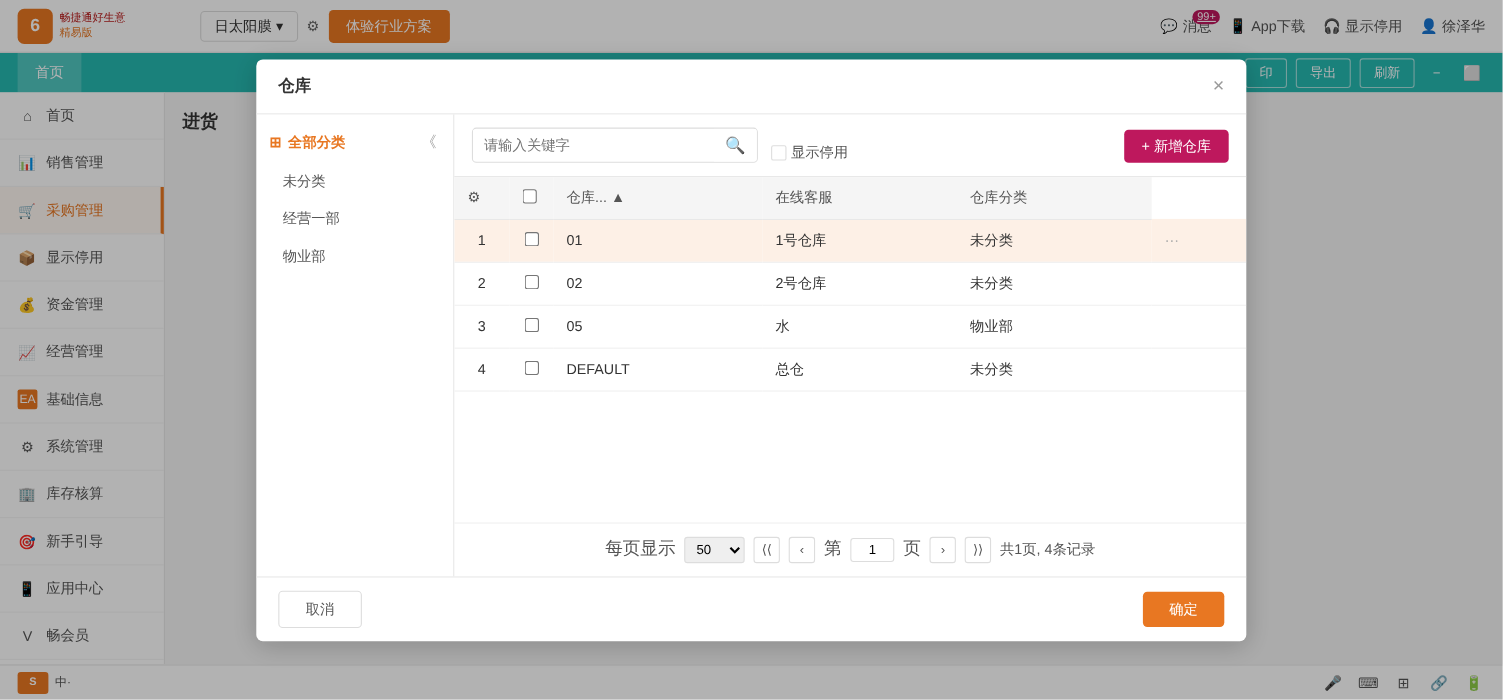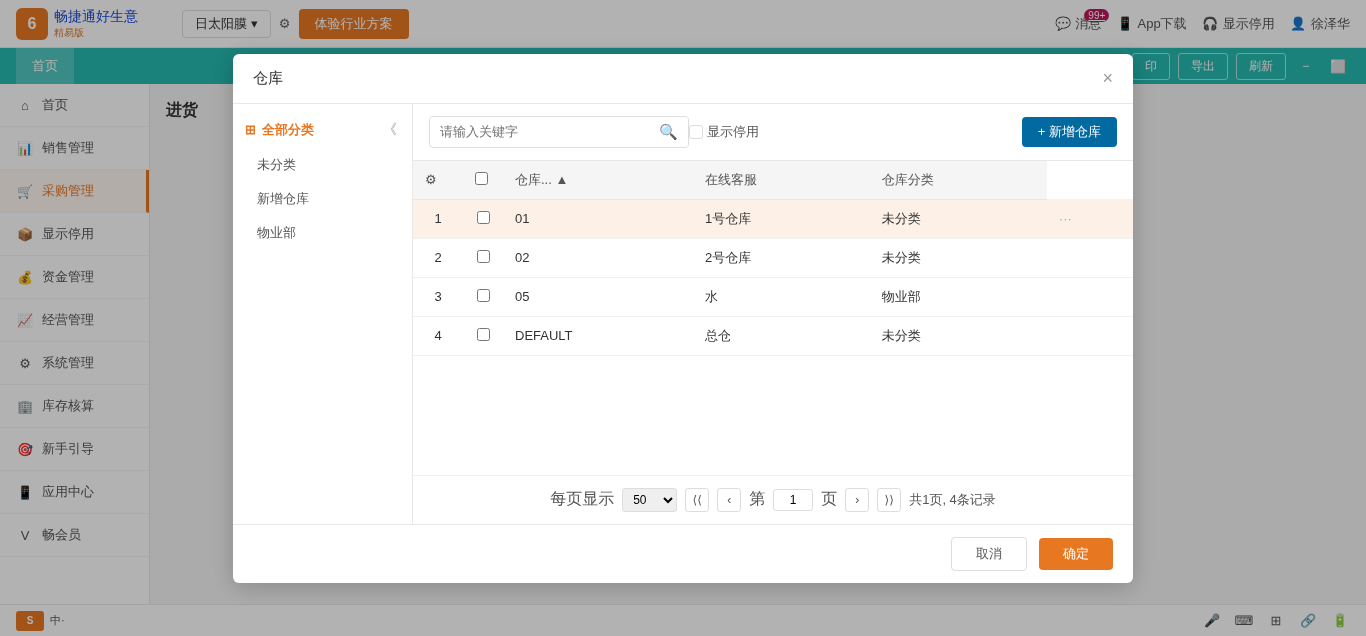--- a/index.html
+++ b/index.html
@@ -22,21 +22,21 @@
       align-items: center;
       gap: 6px;
     }
     .logo-icon {
       width: 32px; height: 32px;
       background: #e87722;
       border-radius: 6px;
       display: flex; align-items: center; justify-content: center;
       color: #fff; font-weight: bold; font-size: 16px;
     }
-    .logo-text { font-size: 14px; color: #1d4ed8; line-height: 1.3; }
+    .logo-text { font-size: 10px; color: #b91c1c; line-height: 1.3; }
     .logo-sub { font-size: 10px; color: #e87722; }
     .store-selector {
       display: flex; align-items: center; gap: 4px;
       padding: 4px 12px; border: 1px solid #ddd; border-radius: 4px;
       color: #333; cursor: pointer; margin-left: 16px;
       background: #fff;
     }
     .header-actions {
       margin-left: auto;
       display: flex; align-items: center; gap: 16px;
@@ -127,21 +127,21 @@
       width: 900px;
       max-width: 95%;
       box-shadow: 0 4px 24px rgba(0,0,0,0.2);
       overflow: hidden;
     }
     .modal-header {
       display: flex; align-items: center; justify-content: space-between;
       padding: 14px 20px;
       border-bottom: 1px solid #e8e8e8;
     }
-    .modal-title { font-size: 15px; font-weight: normal; color: #333; }
+    .modal-title { font-size: 15px; font-weight: bold; color: #333; }
     .modal-close { cursor: pointer; color: #999; font-size: 18px; }
 
     .modal-body { display: flex; min-height: 420px; }
 
     
     .category-panel {
       width: 180px;
       border-right: 1px solid #e8e8e8;
       padding: 8px 0;
       flex-shrink: 0;
@@ -160,21 +160,21 @@
       display: flex; align-items: center; justify-content: center;
       color: #999; cursor: pointer; font-size: 14px;
     }
     .category-item {
       padding: 8px 12px 8px 24px; cursor: pointer; color: #555; font-size: 13px;
     }
 
     
     .table-panel { flex: 1; display: flex; flex-direction: column; }
     .table-toolbar {
-      display: flex; align-items: center; 
+      display: flex; align-items: flex-end; gap: 12px;
       padding: 12px 16px;
       border-bottom: 1px solid #e8e8e8;
     }
     .search-box {
       display: flex; align-items: center;
       border: 1px solid #ddd; border-radius: 4px; overflow: hidden;
       flex: 1; max-width: 260px;
     }
     .search-input {
       border: none; outline: none; padding: 6px 10px; font-size: 13px; flex: 1;
@@ -182,21 +182,21 @@
     }
     .search-icon-btn {
       padding: 6px 10px; cursor: pointer; color: #e87722; background: #fff;
       border: none; font-size: 15px;
     }
     .show-disabled-label {
       display: flex; align-items: center; gap: 4px; color: #555; font-size: 13px; cursor: pointer;
     }
     .checkbox-plain { width: 14px; height: 14px; border: 1px solid #ddd; border-radius: 2px; }
     .btn-add-warehouse {
-      background: #0369a1; color: #fff; border: none;
+      background: #be185d; color: #fff; border: none;
       padding: 6px 16px; border-radius: 4px; cursor: pointer; font-size: 13px;
       margin-left: auto;
     }
 
     
     .data-table { width: 100%; border-collapse: collapse; font-size: 13px; }
     .data-table th {
       background: #f5f5f5; padding: 10px 12px; text-align: left;
       color: #555; font-weight: normal; border-bottom: 1px solid #e8e8e8;
     }
@@ -222,21 +222,21 @@
       background: #fff;
     }
     .pg-btn:disabled { opacity: 0.4; cursor: default; }
     .pg-input {
       width: 40px; text-align: center; border: 1px solid #ddd; border-radius: 3px; padding: 3px 4px; font-size: 12px;
     }
     .pg-info { color: #555; font-size: 13px; }
 
     
     .modal-footer {
-      display: flex; align-items: center; justify-content: flex-end;
+      display: flex; align-items: center; justify-content: space-between;
       padding: 12px 20px; gap: 12px; border-top: 1px solid #e8e8e8;
     }
     .btn-cancel {
       padding: 7px 24px; border: 1px solid #ddd; border-radius: 4px;
       cursor: pointer; color: #555; background: #fff; font-size: 13px;
     }
     .btn-confirm {
       padding: 7px 24px; border: none; border-radius: 4px;
       cursor: pointer; color: #fff; background: #e87722; font-size: 13px;
     }
@@ -328,20 +328,24 @@
       <span class="sidebar-icon">📦</span>
       <span>显示停用</span>
     </div>
     <div class="sidebar-item">
       <span class="sidebar-icon">💰</span>
       <span>资金管理</span>
     </div>
     <div class="sidebar-item">
       <span class="sidebar-icon">📈</span>
       <span>经营管理</span>
+    </div>
+    <div class="sidebar-item">
+      <span class="sidebar-icon" style="font-size:11px;background:#e87722;color:#fff;border-radius:2px;padding:1px 2px;">EA</span>
+      <span>基础信息</span>
     </div>
     <div class="sidebar-item">
       <span class="sidebar-icon">⚙</span>
       <span>系统管理</span>
     </div>
     <div class="sidebar-item">
       <span class="sidebar-icon">🏢</span>
       <span>库存核算</span>
     </div>
     <div class="sidebar-item">
@@ -378,21 +382,21 @@
           <div class="category-header-label">
             <span>⊞</span>
             <span>全部分类</span>
           </div>
           <div class="collapse-btn">《</div>
         </div>
         <div class="category-item">
           <span>未分类</span>
         </div>
         <div class="category-item">
-          <span>新增仓库</span>
+          <span>经营一部</span>
         </div>
         <div class="category-item">
           <span>物业部</span>
         </div>
       </div>
 
       <div class="table-panel">
 
         <div class="table-toolbar">
           <div class="search-box">

